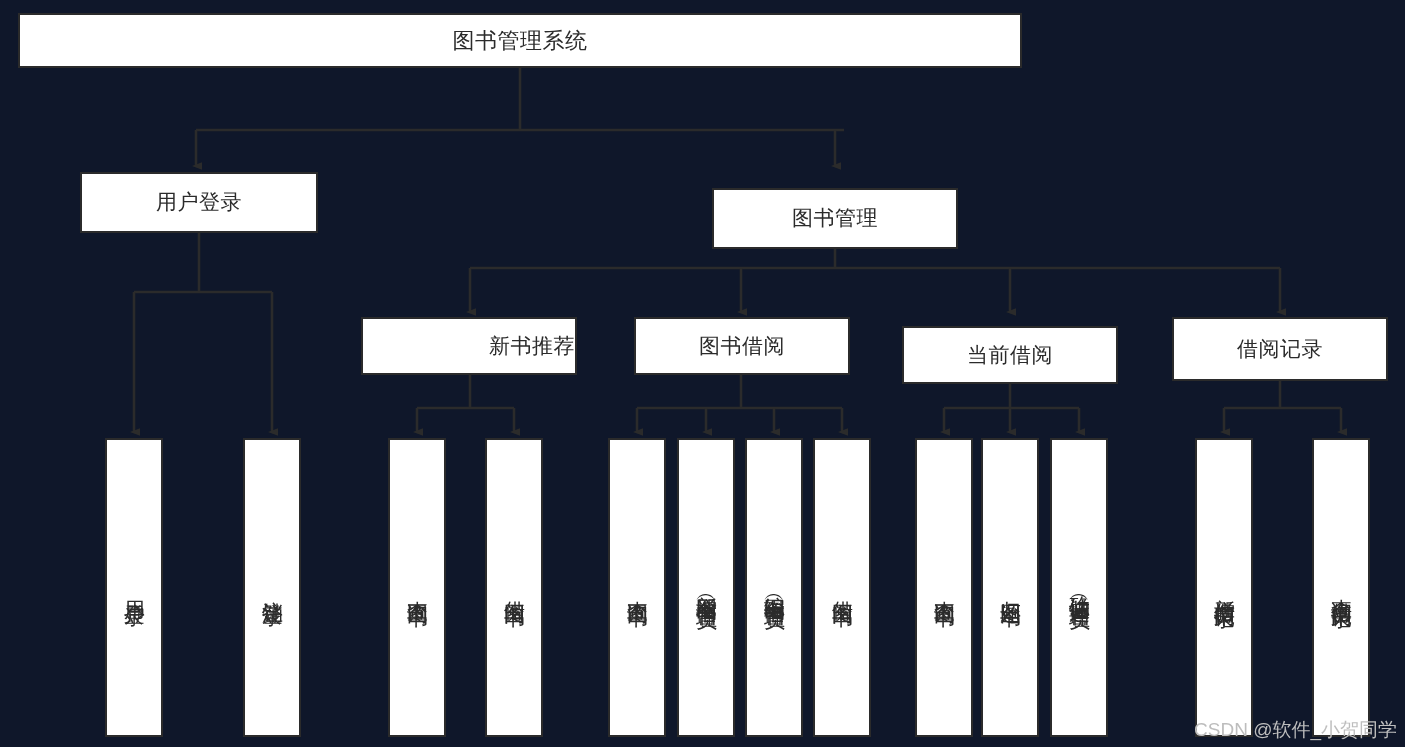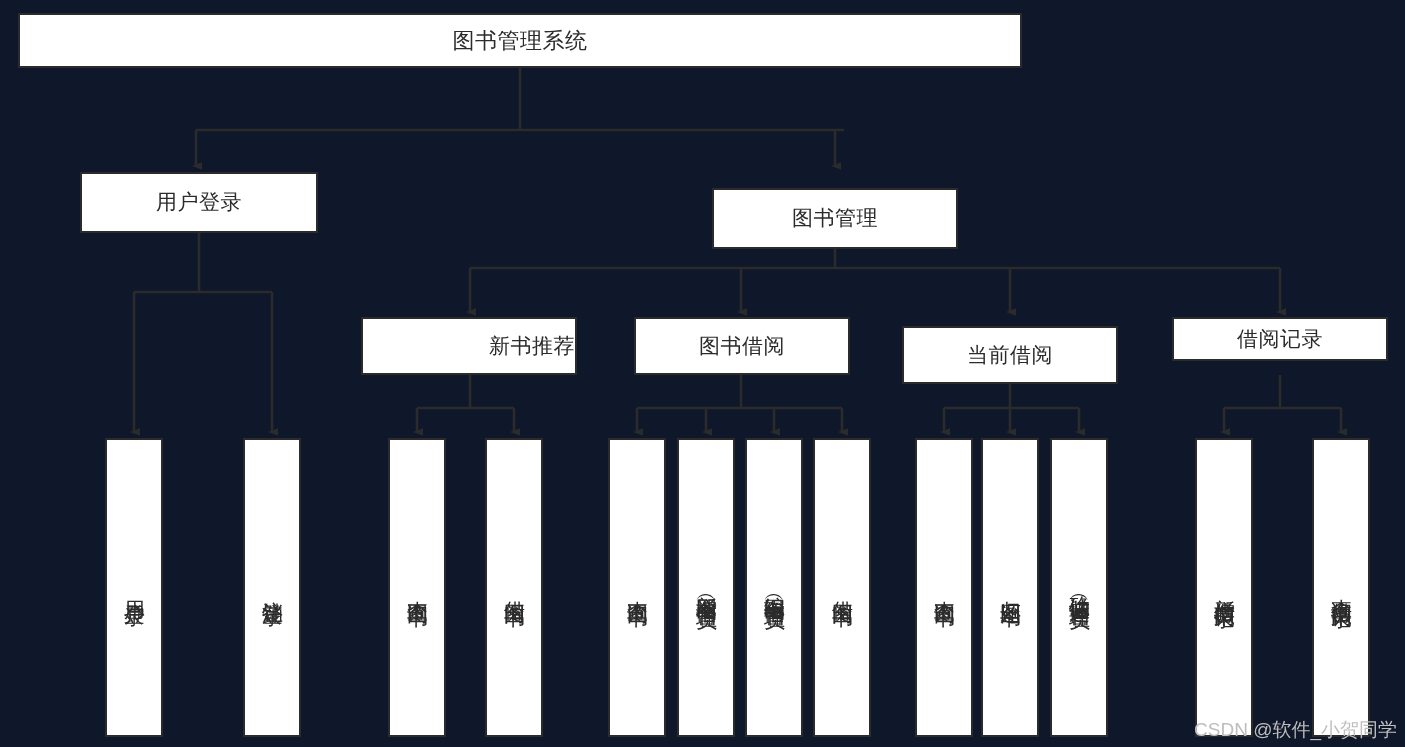--- a/index.html
+++ b/index.html
@@ -151,21 +151,21 @@
 
   <div class="node h-node" style="left:361px; top:317px; width:216px; height:58px;justify-content:flex-end;">
     <span class="node-label">新书推荐</span>
   </div>
   <div class="node h-node" style="left:634px; top:317px; width:216px; height:58px;">
     <span class="node-label">图书借阅</span>
   </div>
   <div class="node h-node" style="left:902px; top:309px; width:216px; height:58px;margin-top:17px;">
     <span class="node-label">当前借阅</span>
   </div>
-  <div class="node h-node" style="left:1172px; top:317px; width:216px; height:44px;">
+  <div class="node h-node" style="left:1172px; top:317px; width:216px; height:64px;">
     <span class="node-label">借阅记录</span>
   </div>
 
   <div class="node v-node" style="left:105px; top:438px; width:58px; height:299px;">
     <span class="node-label">用户登录</span>
   </div>
   <div class="node v-node" style="left:243px; top:438px; width:58px; height:299px;">
     <span class="node-label">注销登录</span>
   </div>
 

